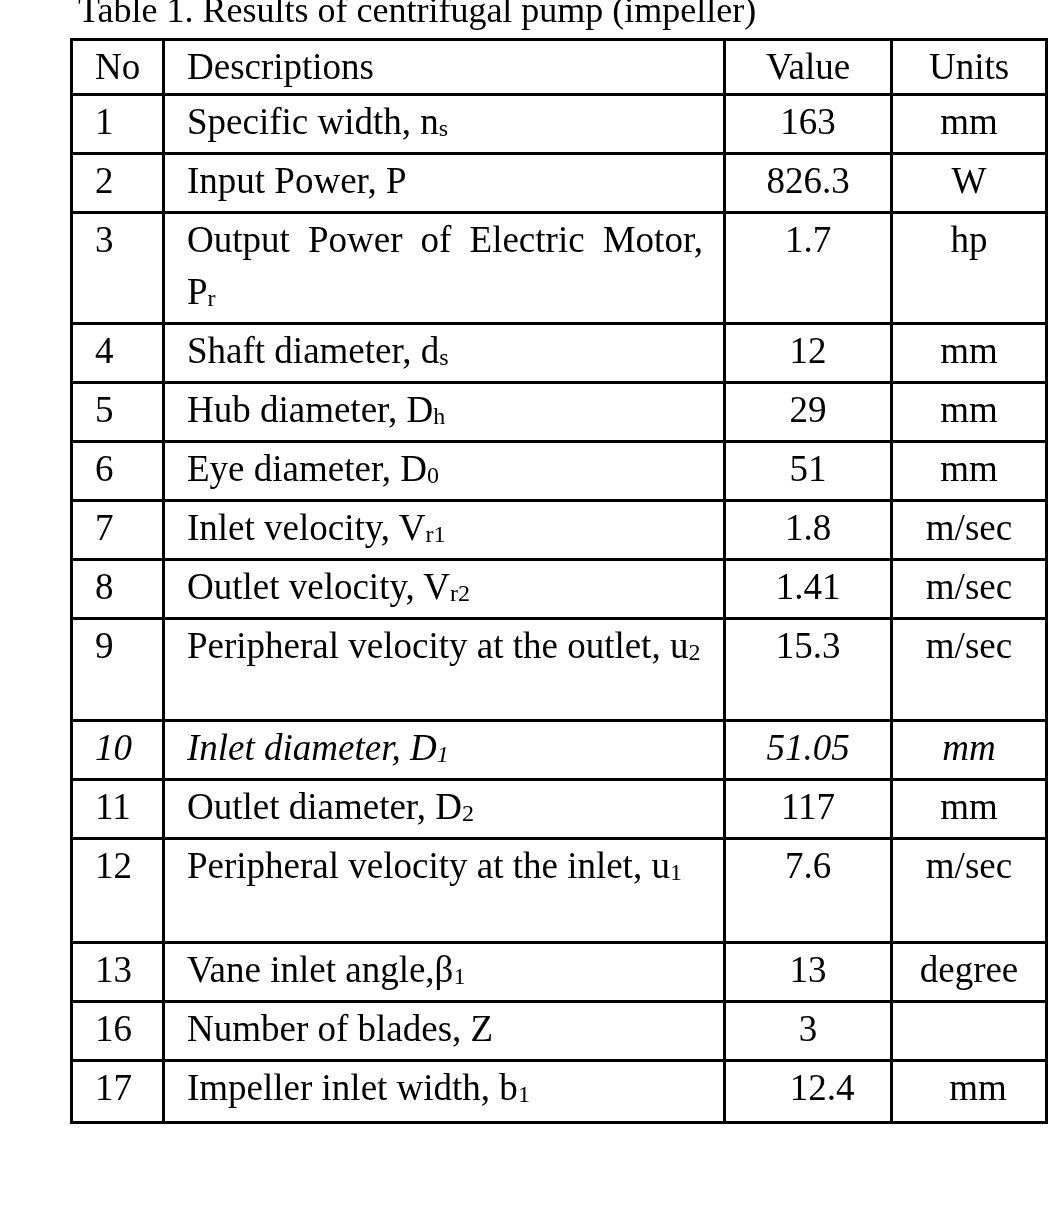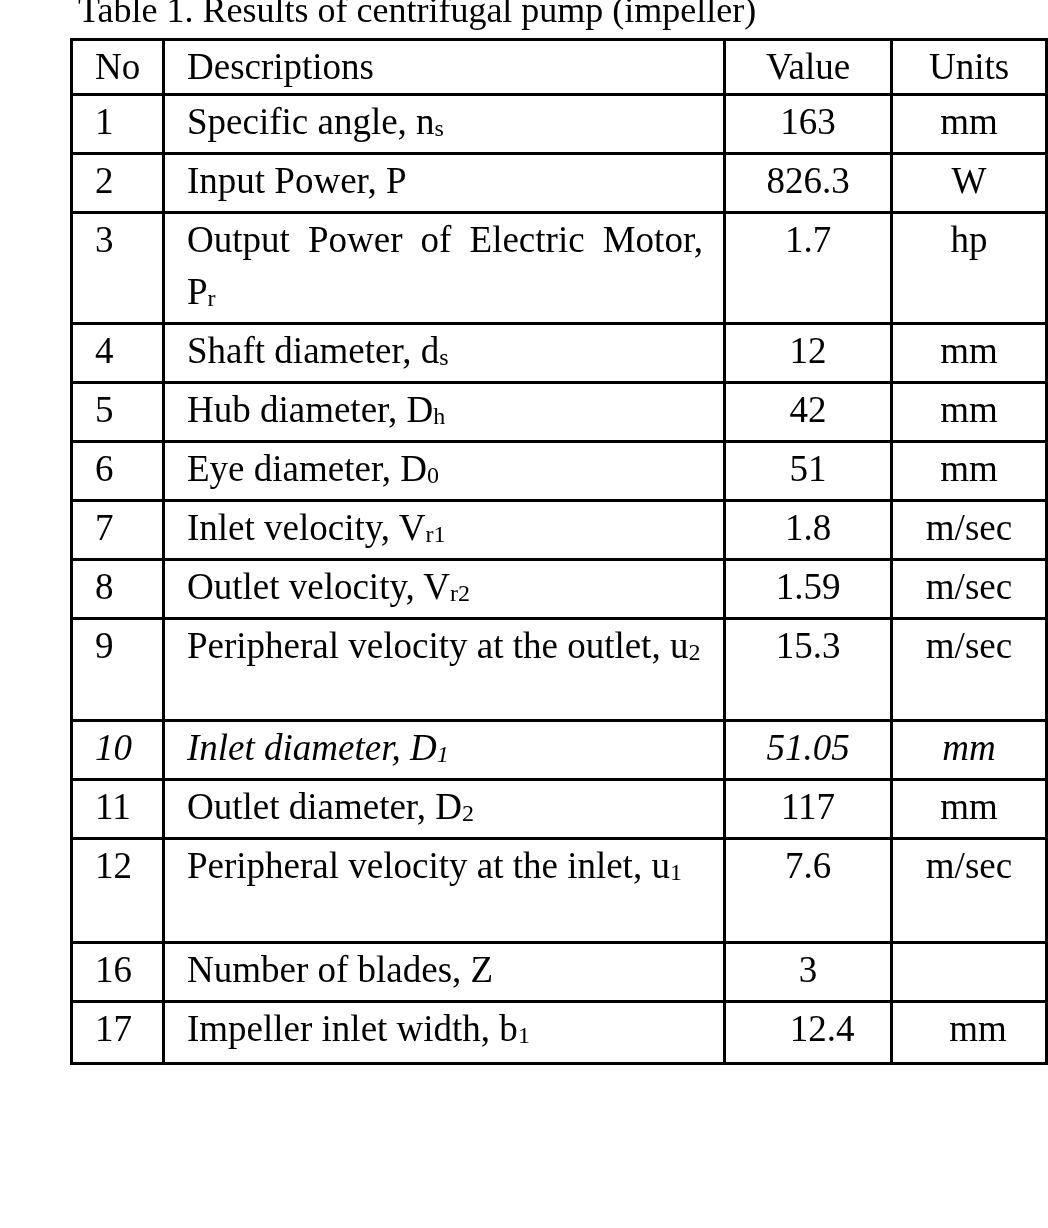--- a/index.html
+++ b/index.html
@@ -38,21 +38,21 @@
     <tr style="height:54px">
       <td class="c-no">No</td>
       <td class="c-desc">Descriptions</td>
       <td class="c-val">Value</td>
       <td class="c-unit">Units</td>
     </tr>
   </thead>
   <tbody id="tbody">
       <tr style="height: 51px;">
         <td class="c-no">1</td>
-        <td class="c-desc"><span>Specific angle, n</span><sub>s</sub></td>
+        <td class="c-desc"><span>Specific width, n</span><sub>s</sub></td>
         <td class="c-val">163</td>
         <td class="c-unit">mm</td>
       </tr>
       <tr style="height: 52px;">
         <td class="c-no">2</td>
         <td class="c-desc"><span>Input Power, P</span><sub></sub></td>
         <td class="c-val">826.3</td>
         <td class="c-unit">W</td>
       </tr>
       <tr style="height: 103px;">
@@ -63,39 +63,39 @@
       </tr>
       <tr style="height: 52px;">
         <td class="c-no">4</td>
         <td class="c-desc"><span>Shaft diameter, d</span><sub>s</sub></td>
         <td class="c-val">12</td>
         <td class="c-unit">mm</td>
       </tr>
       <tr style="height: 52px;">
         <td class="c-no">5</td>
         <td class="c-desc"><span>Hub diameter, D</span><sub>h</sub></td>
-        <td class="c-val">42</td>
+        <td class="c-val">29</td>
         <td class="c-unit">mm</td>
       </tr>
       <tr style="height: 52px;">
         <td class="c-no">6</td>
         <td class="c-desc"><span>Eye diameter, D</span><sub>0</sub></td>
         <td class="c-val">51</td>
         <td class="c-unit">mm</td>
       </tr>
       <tr style="height: 52px;">
         <td class="c-no">7</td>
         <td class="c-desc"><span>Inlet velocity, V</span><sub>r1</sub></td>
         <td class="c-val">1.8</td>
         <td class="c-unit">m/sec</td>
       </tr>
       <tr style="height: 52px;">
         <td class="c-no">8</td>
         <td class="c-desc"><span>Outlet velocity, V</span><sub>r2</sub></td>
-        <td class="c-val">1.59</td>
+        <td class="c-val">1.41</td>
         <td class="c-unit">m/sec</td>
       </tr>
       <tr style="height: 102px;">
         <td class="c-no">9</td>
         <td class="c-desc desc-just"><span>Peripheral velocity at the outlet, u</span><sub>2</sub></td>
         <td class="c-val">15.3</td>
         <td class="c-unit">m/sec</td>
       </tr>
       <tr style="height: 52px; font-style: italic;">
         <td class="c-no">10</td>
@@ -108,20 +108,26 @@
         <td class="c-desc"><span>Outlet diameter, D</span><sub>2</sub></td>
         <td class="c-val">117</td>
         <td class="c-unit">mm</td>
       </tr>
       <tr style="height: 104px;">
         <td class="c-no">12</td>
         <td class="c-desc"><span>Peripheral velocity at the inlet, u</span><sub>1</sub></td>
         <td class="c-val">7.6</td>
         <td class="c-unit">m/sec</td>
       </tr>
+      <tr style="height: 52px;">
+        <td class="c-no">13</td>
+        <td class="c-desc"><span>Vane inlet angle,β</span><sub>1</sub></td>
+        <td class="c-val">13</td>
+        <td class="c-unit">degree</td>
+      </tr>
       <tr style="height: 59px;">
         <td class="c-no">16</td>
         <td class="c-desc"><span>Number of blades, Z</span><sub></sub></td>
         <td class="c-val">3</td>
         <td class="c-unit"></td>
       </tr>
       <tr style="height: 62px;">
         <td class="c-no">17</td>
         <td class="c-desc"><span>Impeller inlet width, b</span><sub>1</sub></td>
         <td class="c-val shift-right">12.4</td>

